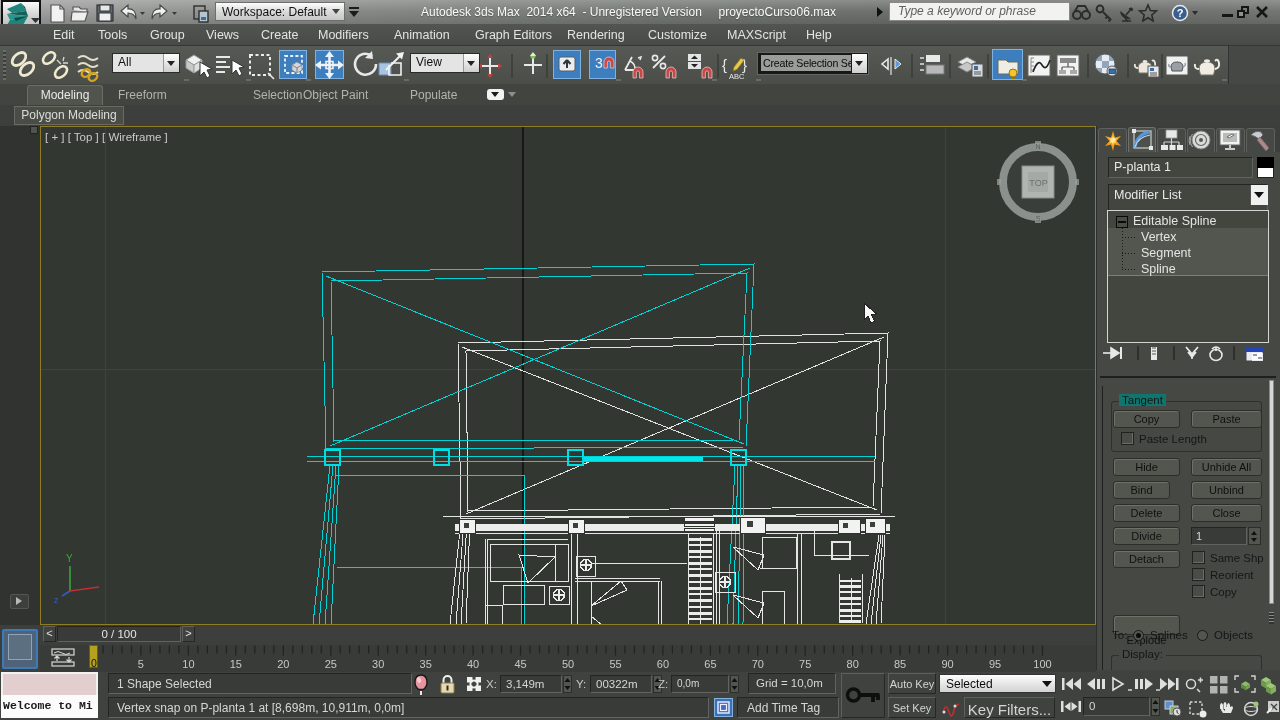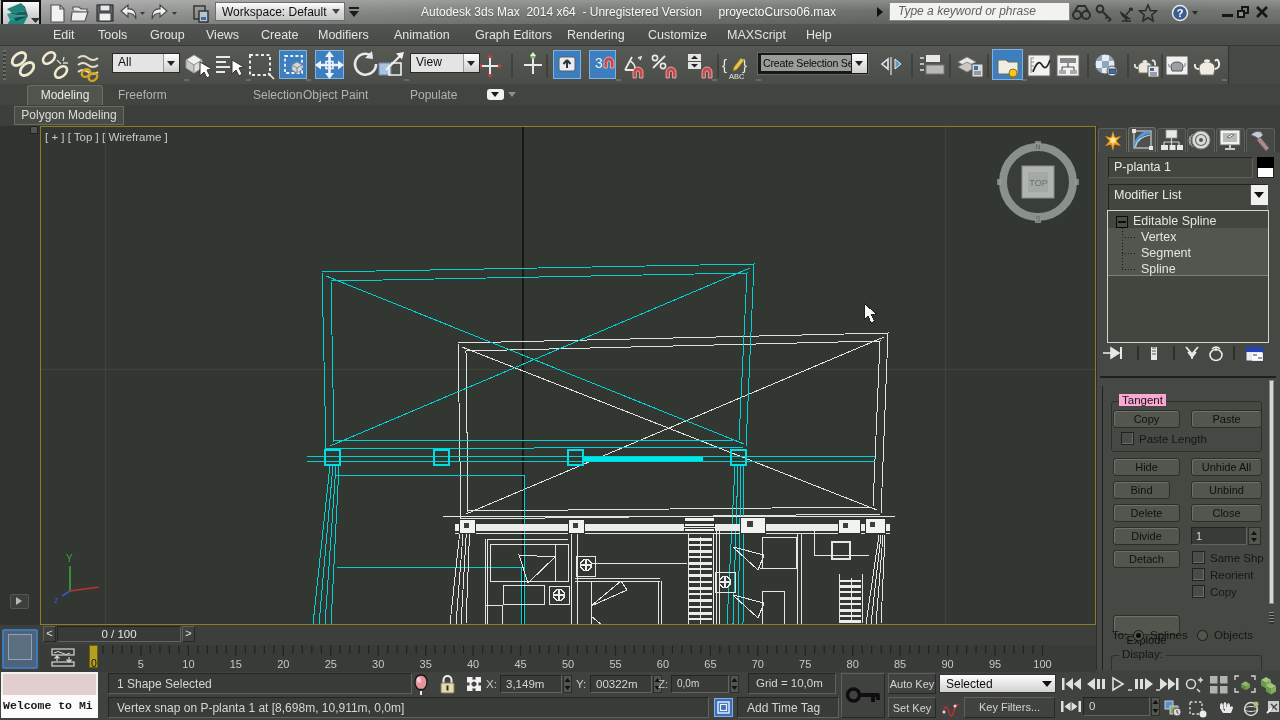--- a/index.html
+++ b/index.html
@@ -566,21 +566,21 @@
  <rect x="152" y="9" width="11" height="8" fill="#fff" opacity=".8"></rect>
  <path d="M153 10 h4 v2 h-4z M158 13 h4 v2 h-4z" fill="#99a"></path>
 </svg>
 <div class="abs" style="left:1100px;top:376px;width:176px;height:2px;background:#1f1f1f;"></div>
 
 <div class="abs" style="left:1102px;top:386px;width:1px;height:284px;background:#1f1f1f;"></div>
 <div class="abs" style="left:1269px;top:380px;width:5px;height:224px;background:#d6d6d6;border:1px solid #888;"></div>
 <div class="abs" style="left:1269px;top:612px;width:5px;height:12px;background:repeating-linear-gradient(#888 0 1px,#333 1px 3px);"></div>
 
 <div class="abs" style="left:1111px;top:401px;width:151px;height:51px;border:1px solid #2f2f2f;border-radius:3px;"></div>
-<div class="abs gtxt" style="left:1119px;top:394px;background:#f9a8d4;padding:0 3px;">Tangent</div>
+<div class="abs gtxt" style="left:1119px;top:394px;background:#0f766e;padding:0 3px;">Tangent</div>
 <div class="abs pbtn" style="left:1113px;top:410px;width:67px;height:18px;padding-top:2px;">Copy</div>
 <div class="abs pbtn" style="left:1191px;top:410px;width:71px;height:18px;padding-top:2px;">Paste</div>
 <span class="abs cb" style="left:1121px;top:432px;"></span>
 <div class="abs gtxt" style="left:1139px;top:433px;">Paste Length</div>
 
 <div class="abs pbtn" style="left:1113px;top:458px;width:67px;height:18px;padding-top:2px;">Hide</div>
 <div class="abs pbtn" style="left:1191px;top:458px;width:71px;height:18px;padding-top:2px;">Unhide All</div>
 <div class="abs pbtn" style="left:1113px;top:481px;width:57px;height:18px;padding-top:2px;">Bind</div>
 <div class="abs pbtn" style="left:1191px;top:481px;width:71px;height:18px;padding-top:2px;">Unbind</div>
 <div class="abs pbtn" style="left:1113px;top:504px;width:67px;height:18px;padding-top:2px;">Delete</div>
@@ -812,21 +812,21 @@
 <div class="abs btn3d" style="left:888px;top:697px;width:48px;height:21px;font-size:11px;text-align:center;padding-top:4px;white-space:nowrap;">Set Key</div>
 
 <div class="abs" style="left:939px;top:674px;width:117px;height:19px;background:linear-gradient(#fdfdfd,#d2d2d2);border:1px solid #333;color:#0a0a0a;font-size:12px;padding:2px 0 0 6px;">Selected</div>
 <div class="abs" style="left:1042px;top:681px;width:0;height:0;border-left:5px solid transparent;border-right:5px solid transparent;border-top:6px solid #111;"></div>
 
 <svg class="abs" style="left:941px;top:698px" width="20" height="20" viewBox="0 0 20 20">
  <path d="M2 14 q3 -10 6 0 t6 -6 l4 -2" fill="none" stroke="#c03030" stroke-width="1.6"></path>
  <circle cx="3" cy="14" r="1.5" fill="#ddd"></circle>
       <circle cx="14" cy="8" r="1.5" fill="#ddd"></circle>
 </svg>
-<div class="abs btn3d" style="left:964px;top:697px;width:91px;height:21px;font-size:11px;text-align:center;padding-top:3px;">Key Filters...</div>
+<div class="abs btn3d" style="left:964px;top:697px;width:91px;height:21px;font-size:15px;text-align:center;padding-top:3px;">Key Filters...</div>
 
 <svg class="abs" style="left:1058px;top:672px" width="222" height="48" viewBox="1058 672 222 48">
  <g fill="#dde0dd">
   <path d="M1062 678 h2.5 v12 h-2.5z M1073 678 l-7.5 6 7.5 6z M1081 678 l-7.5 6 7.5 6z"></path>
   <path d="M1095 678 l-8 6 8 6z M1097 679 h3 v10 h-3z M1102 679 h3 v10 h-3z"></path>
   <path d="M1113 678 l10 6 -10 6z" fill="none" stroke="#dde0dd" stroke-width="1.6"></path>
   <path d="M1128 689 l4 0 0 2 -4 0z" opacity=".7"></path>
   <path d="M1135 679 h3 v10 h-3z M1140 679 h3 v10 h-3z M1145 678 l8 6 -8 6z"></path>
   <path d="M1156 689 l4 0 0 2 -4 0z" opacity=".7"></path>
   <path d="M1160 678 l7.5 6 -7.5 6z M1168 678 l7.5 6 -7.5 6z M1176 678 h2.5 v12 h-2.5z"></path>

